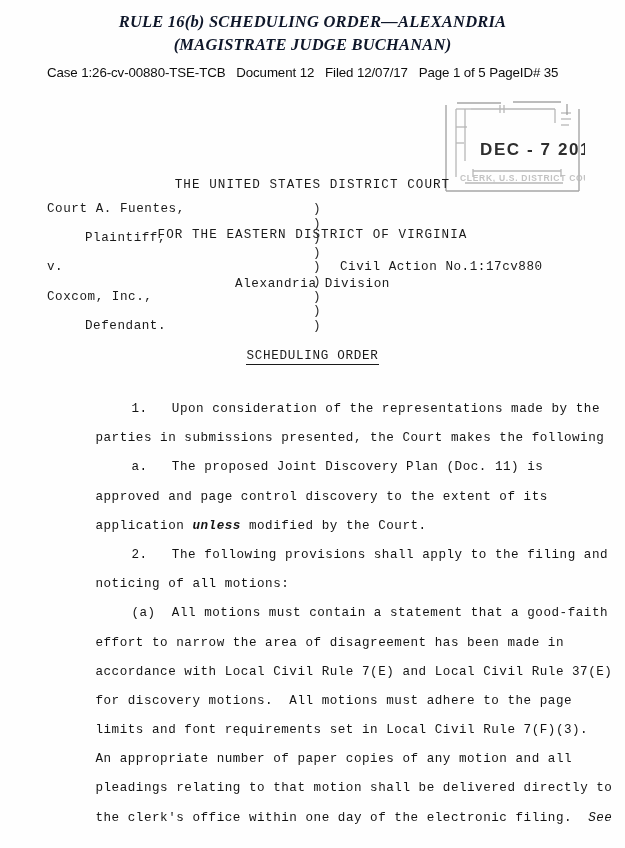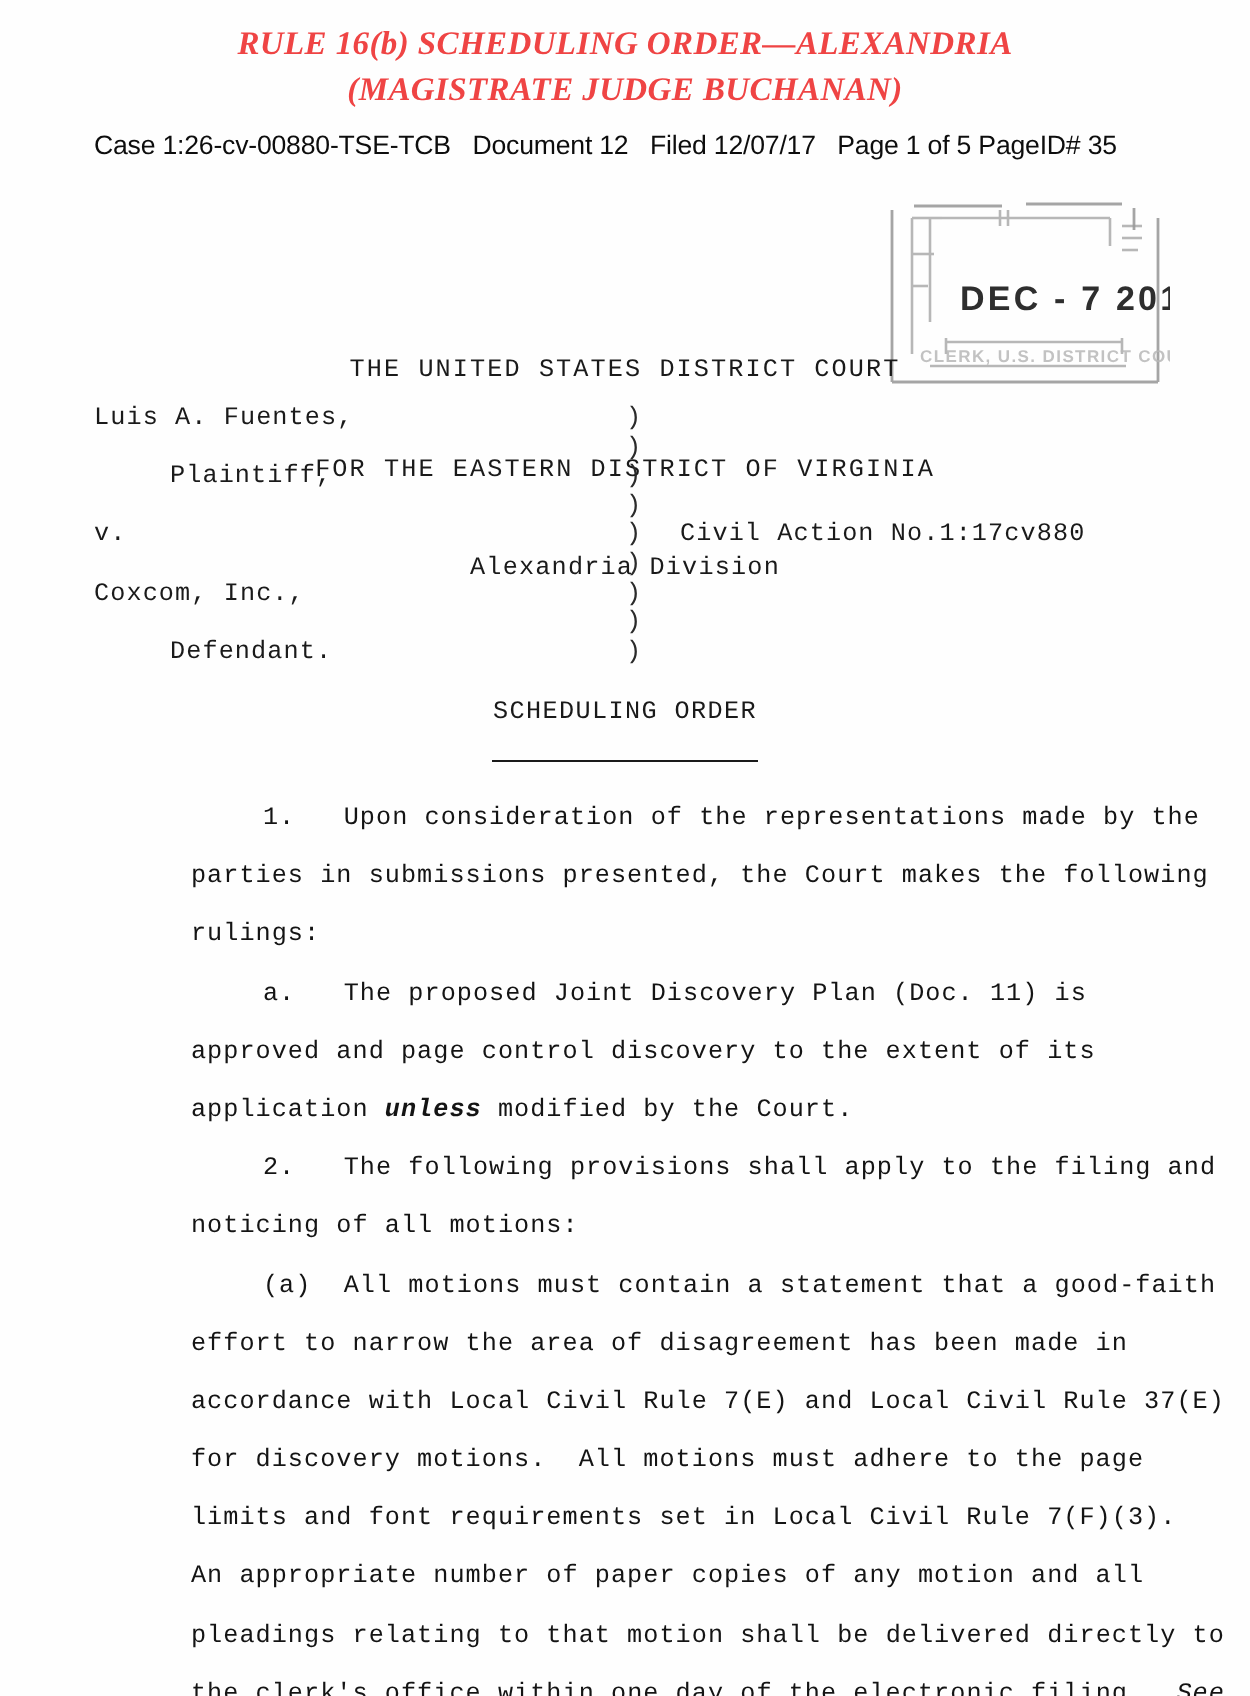--- a/index.html
+++ b/index.html
@@ -27,21 +27,21 @@
   .doc-title {
     position: absolute;
     left: 0;
     right: 0;
     text-align: center;
     font-family: "Liberation Serif", "DejaVu Serif", serif;
     font-weight: bold;
     font-style: italic;
     font-size: 16.5px;
     letter-spacing: 0.2px;
-    color: #ef4444;
+    color: #0f172a;
   }
   .doc-title.line1 { top: 12px; }
   .doc-title.line2 { top: 35px; }
 
   
   .ecf-header {
     position: absolute;
     top: 65px;
     left: 47px;
     font-family: "Liberation Sans", "DejaVu Sans", sans-serif;
@@ -115,21 +115,21 @@
     position: absolute;
     left: 0;
     right: 0;
     top: 349px;
     text-align: center;
     font-size: 12.6px;
     letter-spacing: 0.7px;
   }
   .section-heading span {
     border-bottom: 1px solid #1a1a1a;
-    padding-bottom: 17px;
+    padding-bottom: 1px;
   }
 
   
   .body-text {
     position: absolute;
     left: 47px;
     top: 388px;
     width: 500px;
     font-size: 12.6px;
     letter-spacing: 0.52px;
@@ -189,21 +189,21 @@
   </div>
 
   <div class="court-heading">
     <div>THE UNITED STATES DISTRICT COURT</div>
     <div>FOR THE EASTERN DISTRICT OF VIRGINIA</div>
     <div class="div-line">Alexandria Division</div>
   </div>
 
   <div class="caption">
     <div class="cap-row">
-      <span class="cap-left">Luis A. Fuentes,</span>
+      <span class="cap-left">Court A. Fuentes,</span>
       <span class="cap-paren">)</span>
     </div>
     <div class="cap-row">
       <span class="cap-paren">)</span>
     </div>
     <div class="cap-row">
       <span class="cap-left indent">Plaintiff,</span>
       <span class="cap-paren">)</span>
     </div>
     <div class="cap-row">
@@ -235,23 +235,20 @@
   </div>
 
   <div class="body-text">
 
     <div class="bline">
       <span class="ind"></span><span>1.</span><span>&nbsp;&nbsp;&nbsp;</span><span>Upon consideration of the representations made by the</span>
     </div>
     <div class="bline">
       <span>parties in submissions presented, the Court makes the following</span>
     </div>
-    <div class="bline">
-      <span>rulings:</span>
-    </div>
 
     <div class="bline">
       <span class="ind"></span><span>a.</span><span>&nbsp;&nbsp;&nbsp;</span><span>The proposed Joint Discovery Plan (Doc. 11) is</span>
     </div>
     <div class="bline">
       <span>approved and page control discovery to the extent of its</span>
     </div>
     <div class="bline">
       <span>application </span><span class="bolditalic">unless</span><span> modified by the Court.</span>
     </div>

